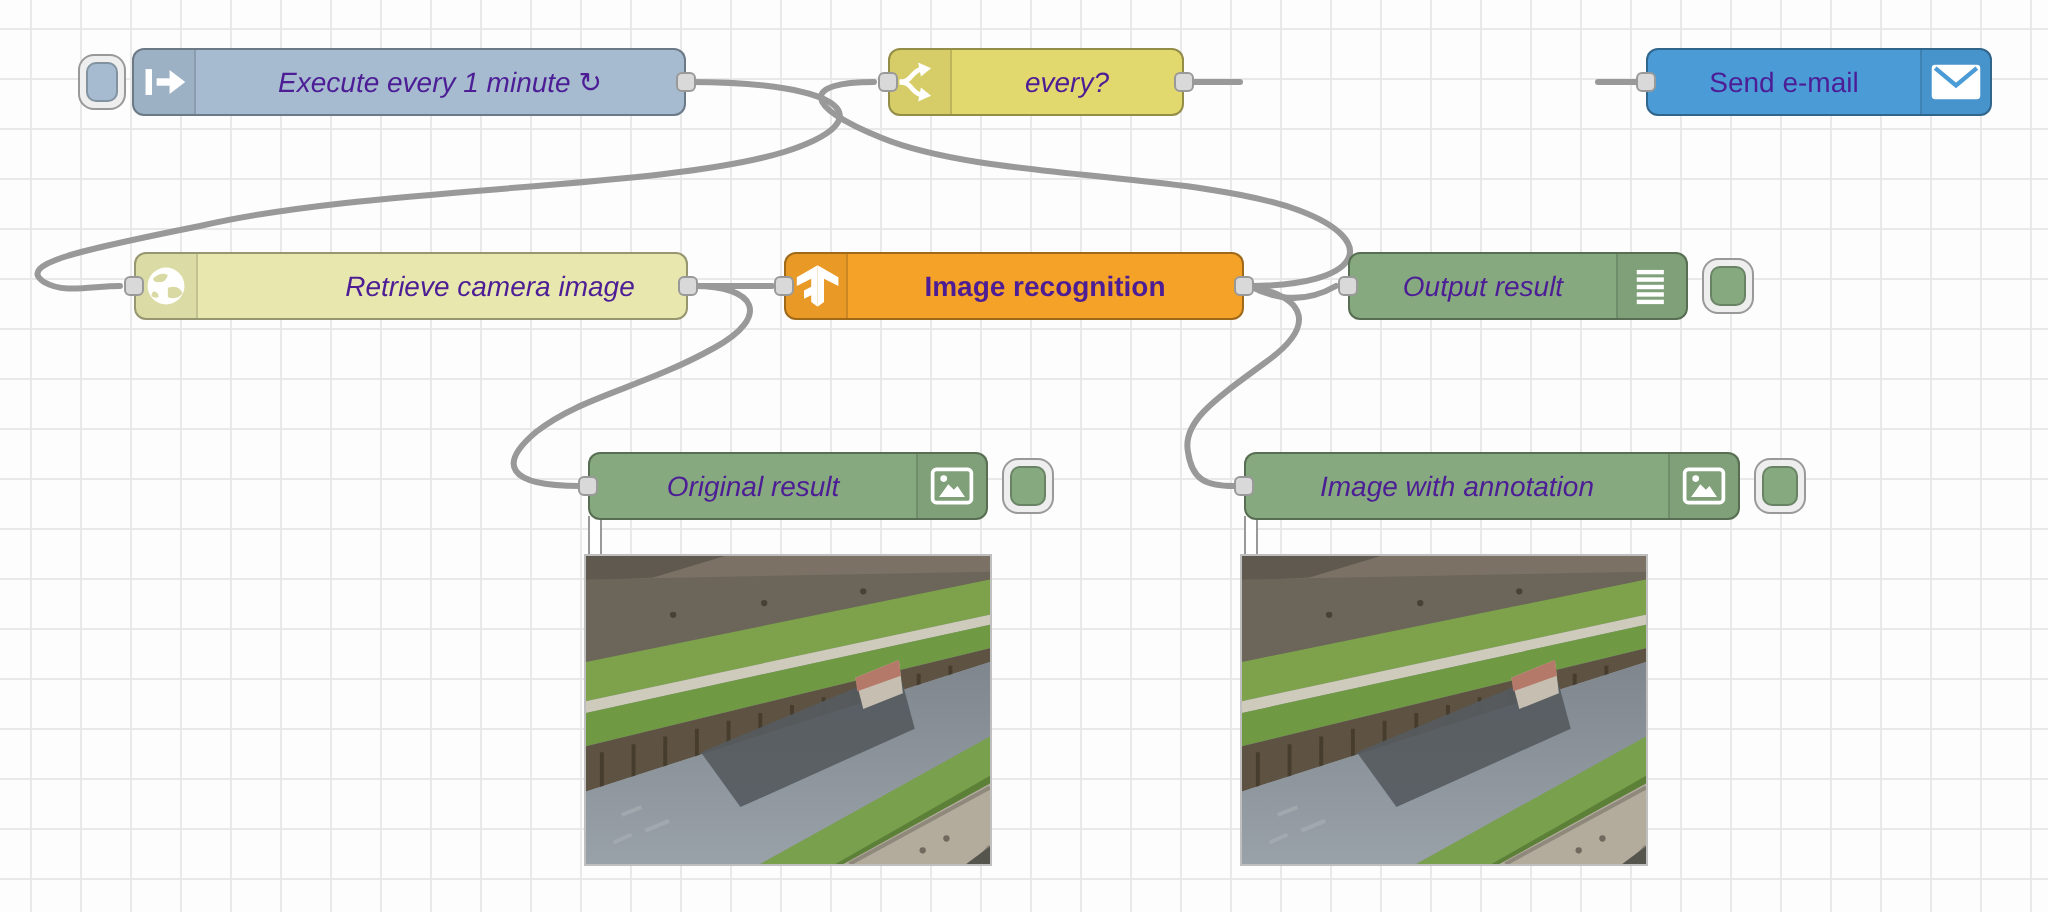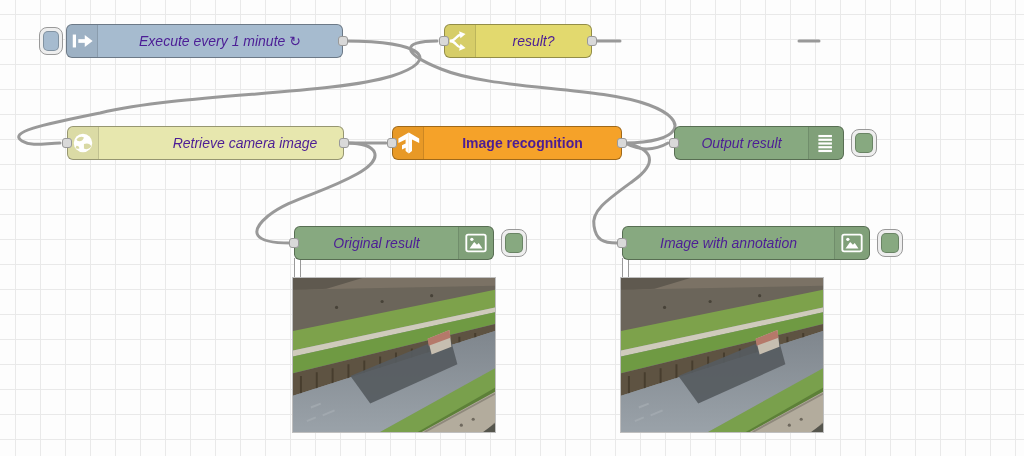--- a/index.html
+++ b/index.html
@@ -134,26 +134,36 @@
 
   <div class="node c-yellow" style="left:444px;top:24px;width:148px;">
     <div class="icon-region left">
       <svg class="nodeicon" width="24" height="24" viewBox="0 0 26 26">
         <path d="M2,13 C9,13 8,7 14,6" stroke="#fff" stroke-width="2.6" fill="none"></path>
         <path d="M2,13 C9,13 8,19 14,20" stroke="#fff" stroke-width="2.6" fill="none"></path>
         <polygon points="12,2.5 19,5.5 13.5,10" fill="#fff"></polygon>
         <polygon points="13.5,16 19,20.5 12,23.5" fill="#fff"></polygon>
       </svg>
     </div>
-    <span class="label">result?</span>
-    <div class="port in"></div>
-    <div class="port out"></div>
-  </div>
-
-
+    <span class="label">every?</span>
+    <div class="port in"></div>
+    <div class="port out"></div>
+  </div>
+
+
+  <div class="node c-blue upright" style="left:823px;top:24px;width:173px;">
+    <span class="label">Send e-mail</span>
+    <div class="icon-region right">
+      <svg class="nodeicon" width="26" height="20" viewBox="0 0 30 22">
+        <rect x="1" y="1" width="28" height="20" rx="2" fill="#fff"></rect>
+        <polyline points="3,3 15,13 27,3" stroke="#4b9bd7" stroke-width="2.5" fill="none"></polyline>
+      </svg>
+    </div>
+    <div class="port in"></div>
+  </div>
 
   <div class="node c-pale" style="left:67px;top:126px;width:277px;gap:48px;">
     <div class="icon-region left">
       <svg class="nodeicon" width="24" height="24" viewBox="0 0 26 26">
         <circle cx="13" cy="13" r="10" fill="#fff"></circle>
         <path d="M6,9 q4,-4 8,-2 q-1,4 -5,4 q-3,0 -3,-2 Z" fill="#d9d9a4"></path>
         <path d="M14,14 q6,-2 8,3 q-4,4 -8,2 Z" fill="#d9d9a4"></path>
         <path d="M6,16 q3,0 3,3 q-3,1 -4,-1 Z" fill="#d9d9a4"></path>
       </svg>
     </div>

